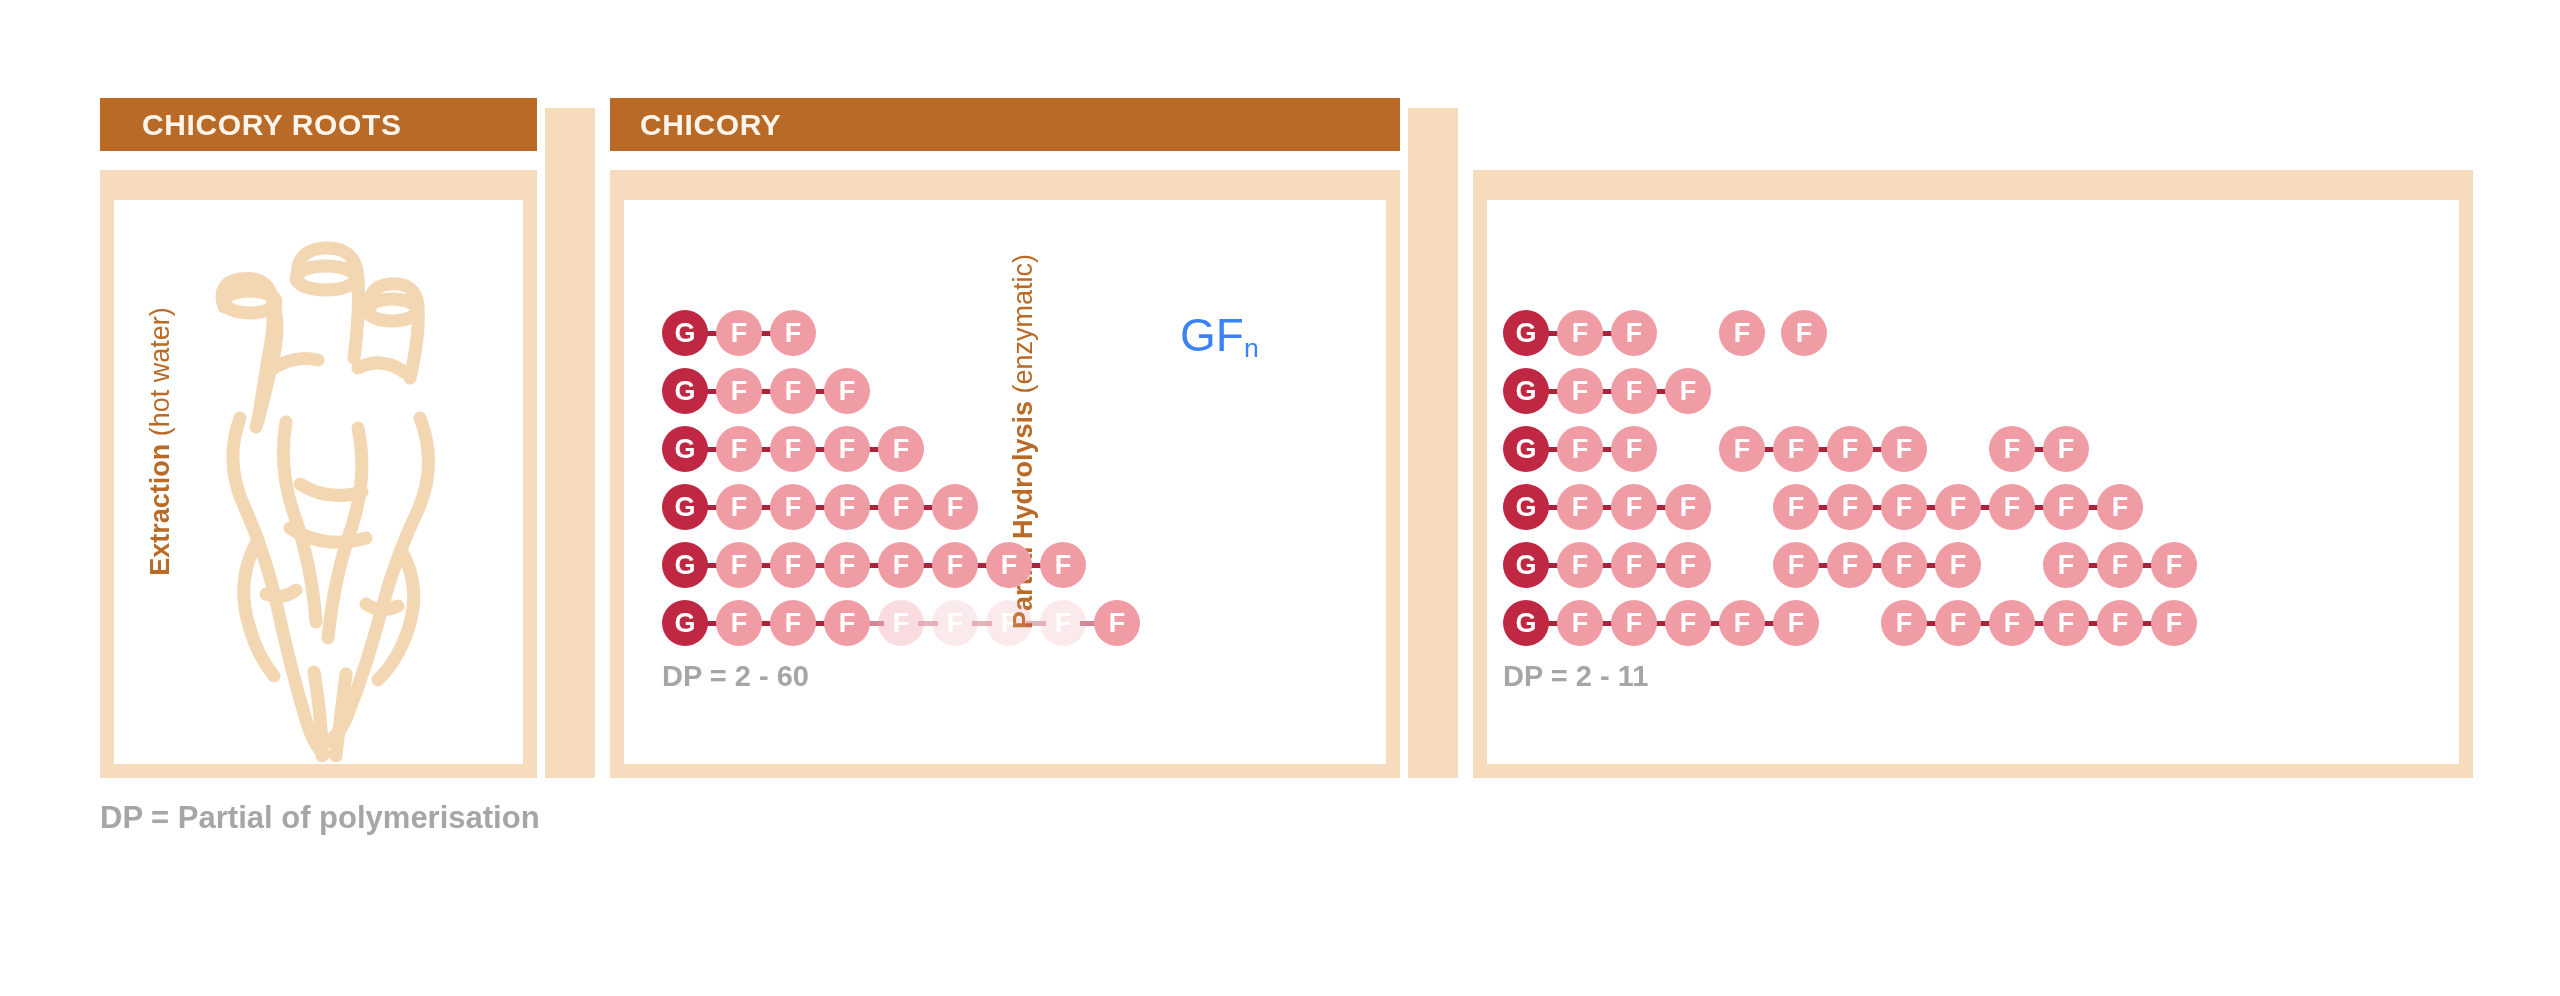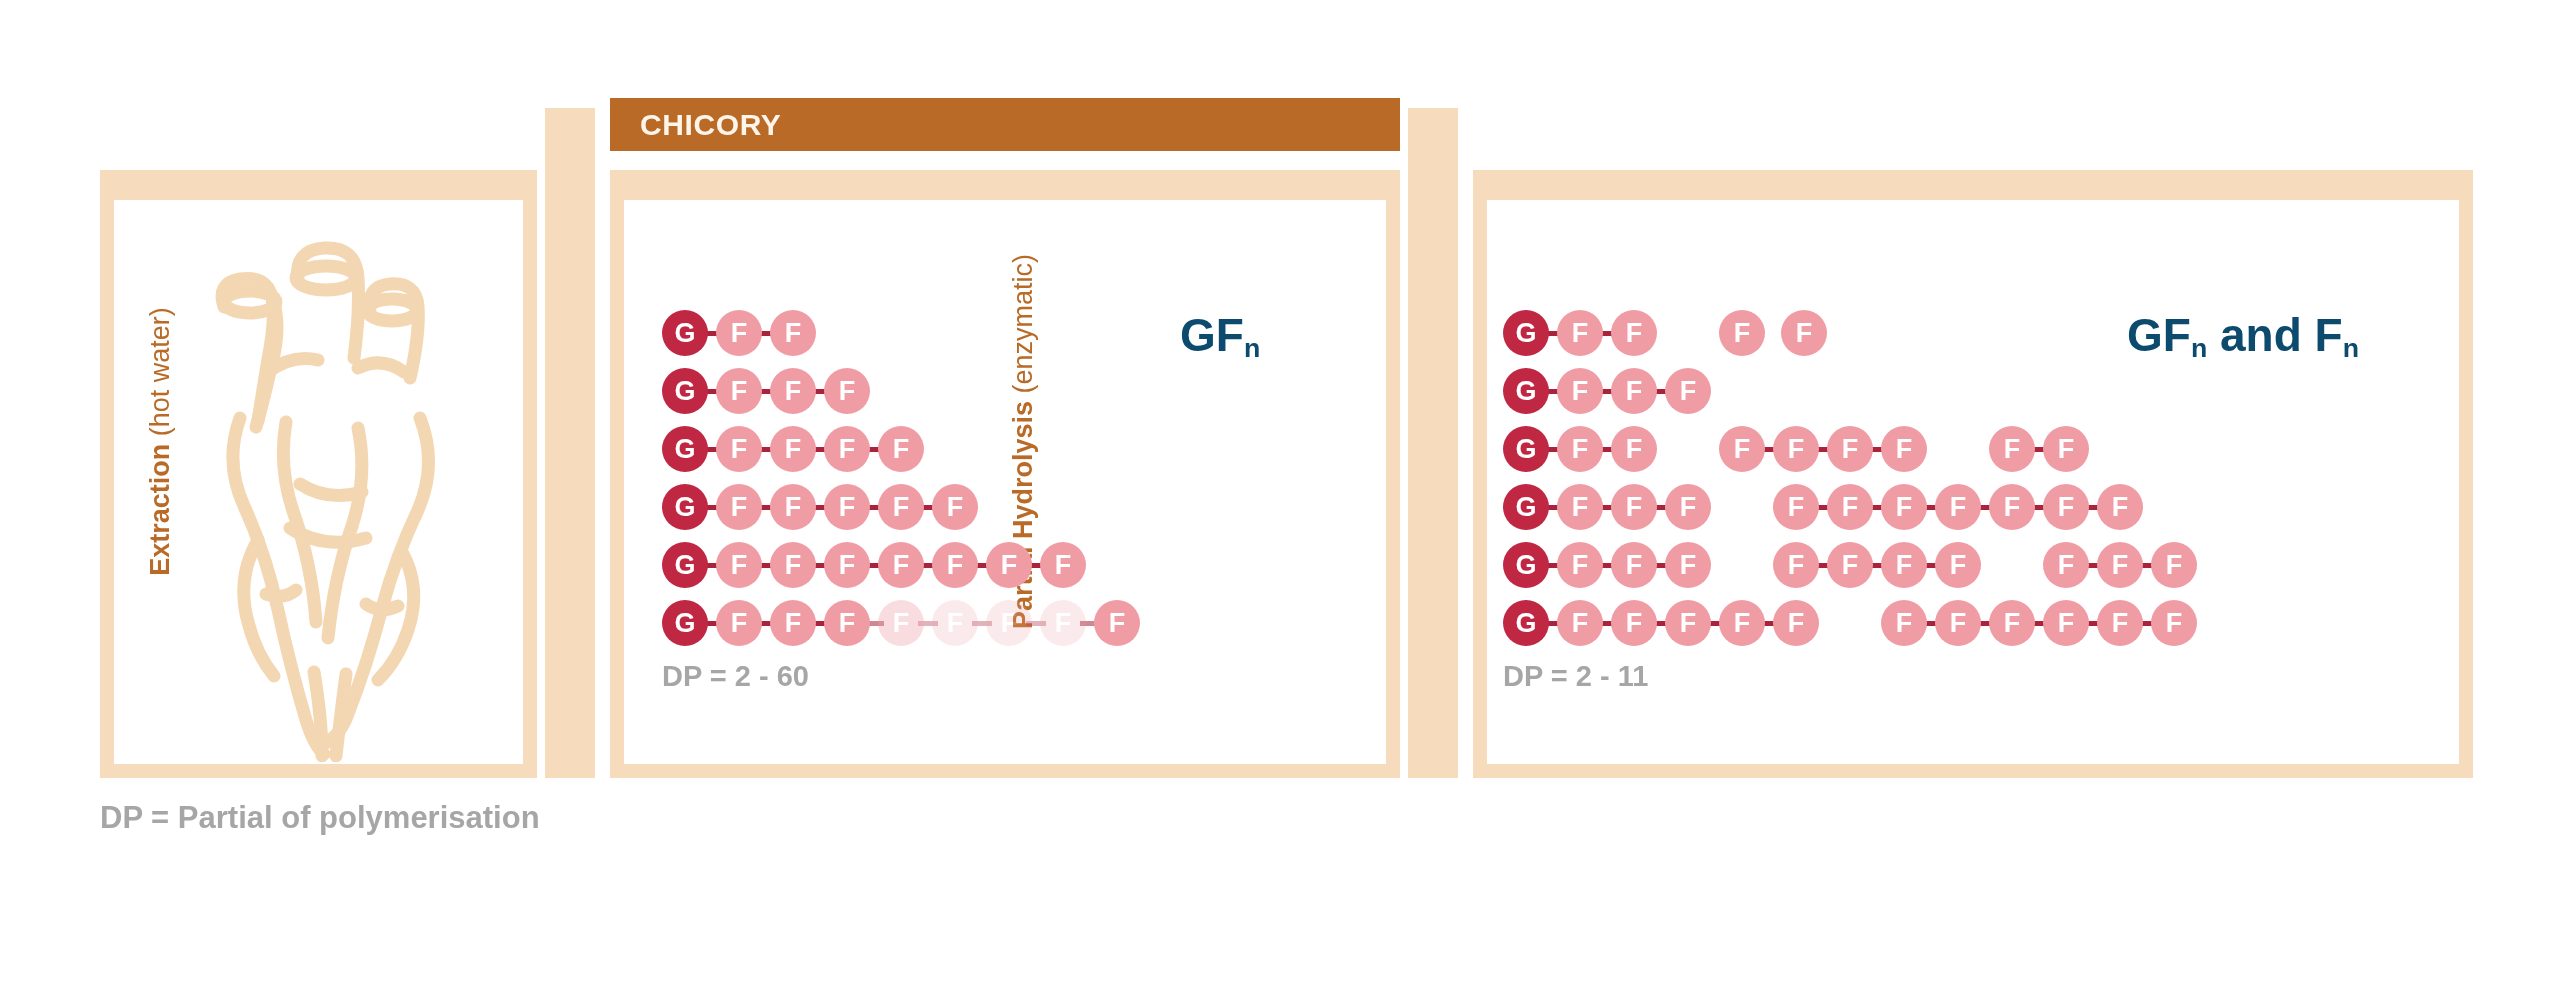--- a/index.html
+++ b/index.html
@@ -95,23 +95,23 @@
     background: #a8243c;
     z-index: 1;
   }
   .fade-1 { opacity: 0.55; }
   .fade-2 { opacity: 0.34; }
   .fade-3 { opacity: 0.20; }
 
   
   .formula {
     position: absolute;
-    color: #0c4a6e;
+    color: #3b82f6;
     font-size: 46px;
-    font-weight: 700;
+    font-weight: 400;
     white-space: nowrap;
     line-height: 1;
   }
   .formula sub {
     font-size: 0.58em;
     vertical-align: -0.22em;
   }
 
   
   .dp-inline {
@@ -143,20 +143,23 @@
     position: absolute;
   }
 </style>
 </head>
 <body>
 
 <div class="stage">
 
   <div class="panel" style="left:100px; top:98px; width:437px; height:680px;">
 
+    <div class="panel-header" style="width:437px; padding-left:42px;">
+      <span>CHICORY ROOTS</span>
+    </div>
 
     <div class="panel-body" style="left:0; top:72px; width:437px; height:608px;">
       <div class="panel-inner" style="left:14px; top:30px; width:409px; height:564px;">
 
         <svg class="root-art" style="left:48px; top:22px;" width="320" height="540" viewBox="0 0 320 540">
           <g fill="none" stroke="#f3d7b2" stroke-width="13" stroke-linecap="round" stroke-linejoin="round">
 
             <path d="M62 85 q-8 -24 16 -28 q26 -4 32 18 q4 22 -4 62 q-6 36 -10 62"></path>
             <path d="M110 75 q10 28 0 66 q-8 36 -16 64"></path>
             <ellipse cx="88" cy="80" rx="26" ry="11"></ellipse>
@@ -304,23 +307,20 @@
   <div class="steplabel" style="left:733px; top:428px; width:580px; text-align:center; transform:rotate(-90deg);">
     <b>Partial Hydrolysis</b><span> (enzymatic)</span>
   </div>
 
   <div class="panel" style="left:1473px; top:98px; width:1000px; height:680px;">
 
 
     <div class="panel-body" style="left:0; top:72px; width:1000px; height:608px;">
       <div class="panel-inner" style="left:14px; top:30px; width:972px; height:564px;">
 
-        <div class="formula" style="left:640px; top:112px;">
-          <span>GF</span><sub>n</sub><span> and F</span><sub>n</sub>
-        </div>
 
         <div class="chain" style="left:16px; top:110px; width:400px;">
           <div class="bond" style="left:40px; width:20px;"></div>
           <div class="bond" style="left:94px; width:20px;"></div>
           <div class="node g" style="left:0px;">G</div>
           <div class="node f" style="left:54px;">F</div>
           <div class="node f" style="left:108px;">F</div>
           <div class="node f" style="left:216px;">F</div>
           <div class="node f" style="left:278px;">F</div>
         </div>

